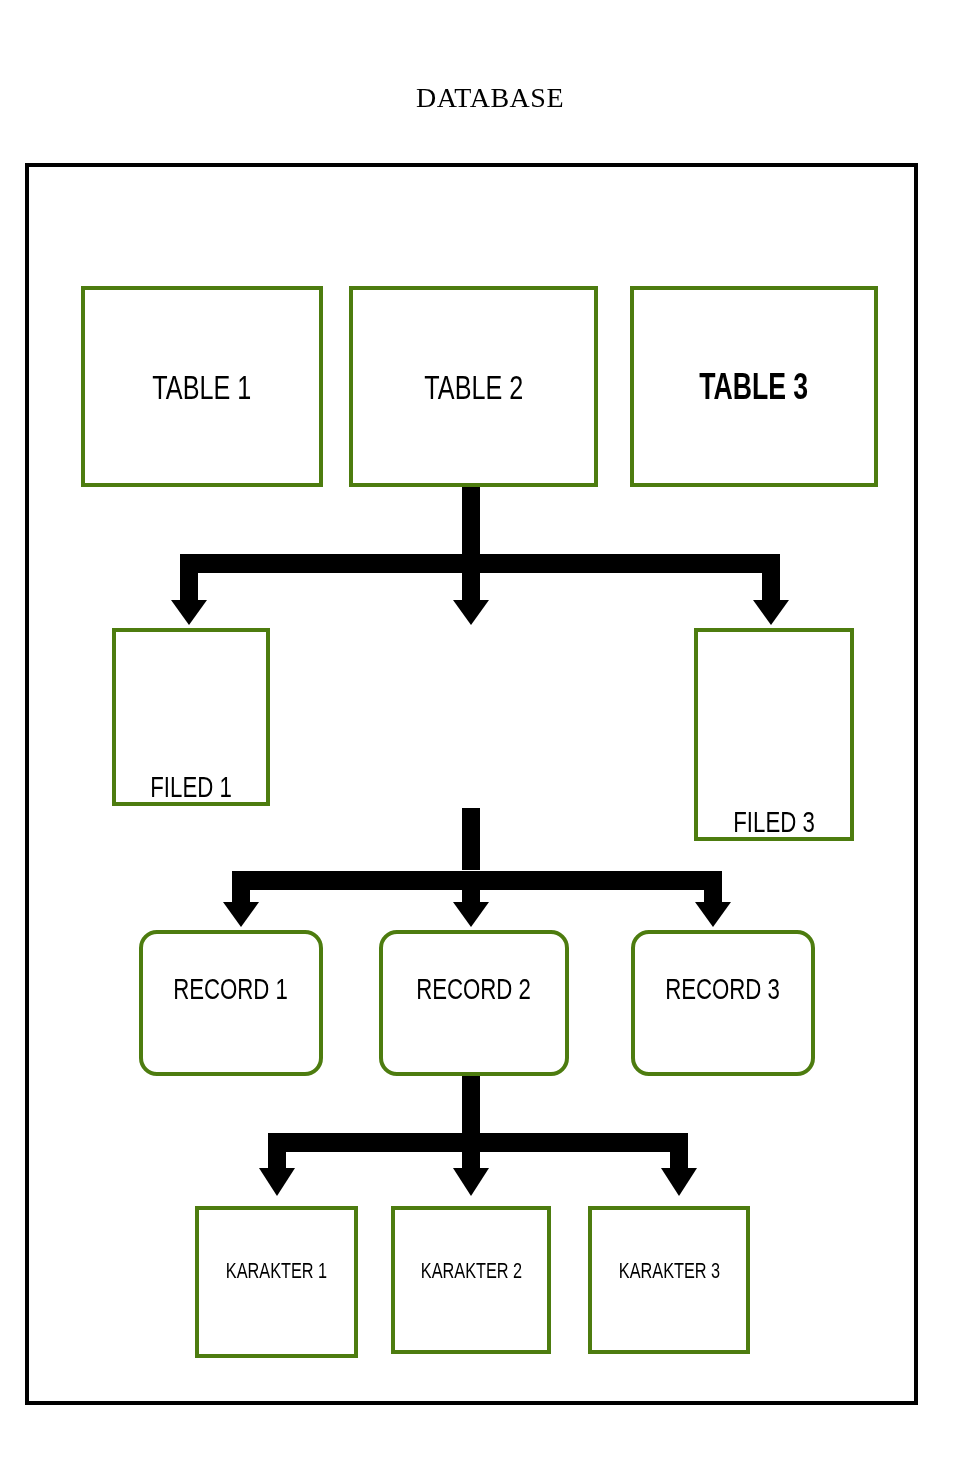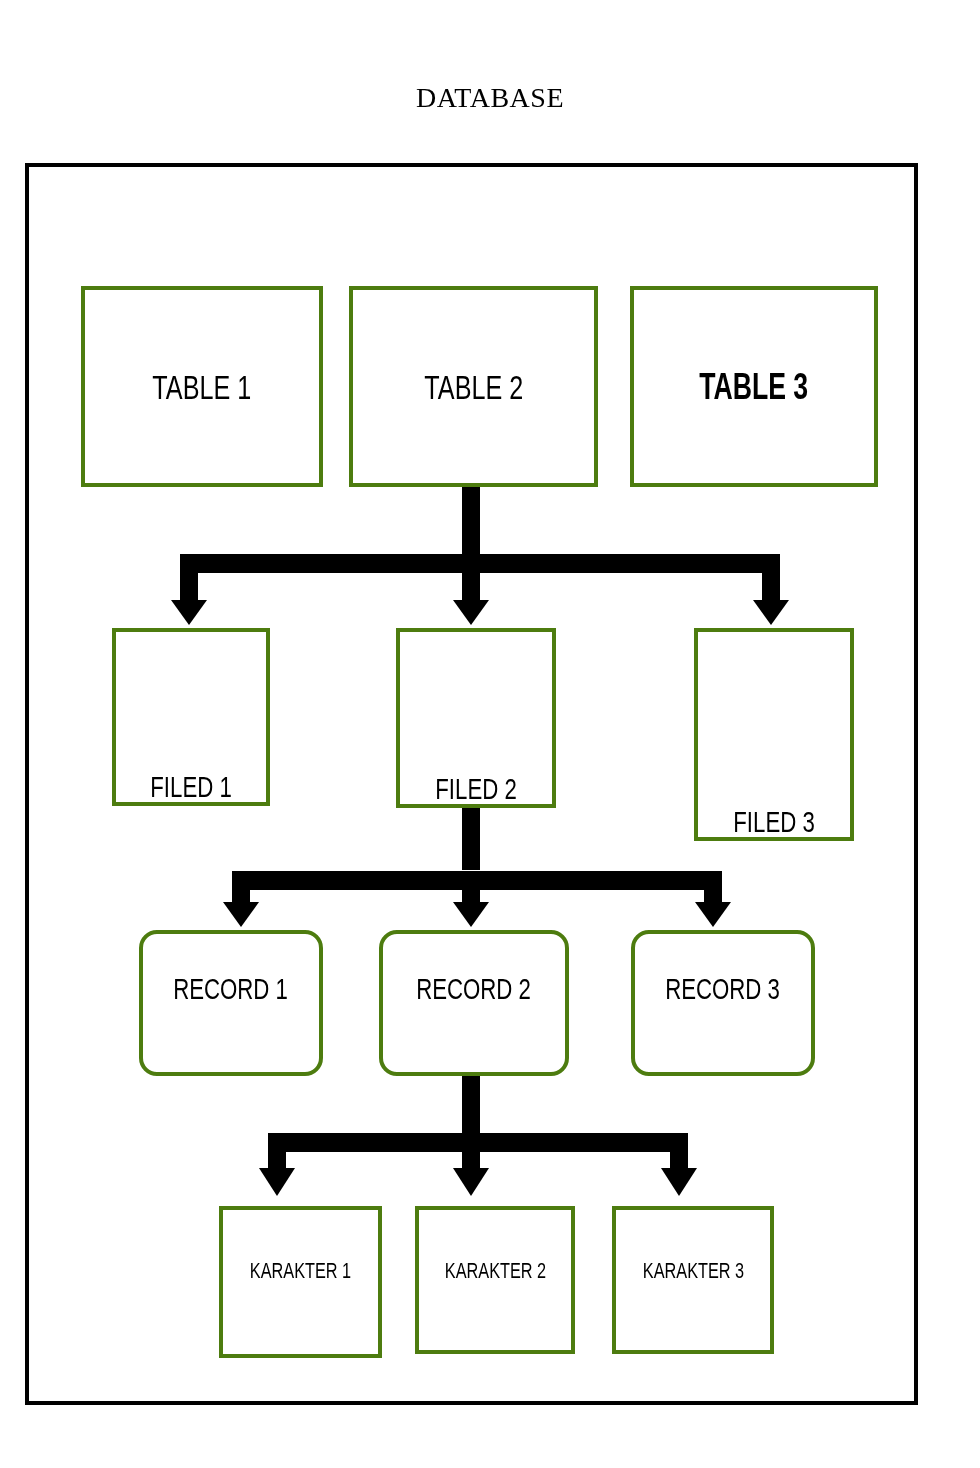--- a/index.html
+++ b/index.html
@@ -92,21 +92,21 @@
   
   .row-record { align-items: flex-start; border-radius: 18px; }
   .row-record .node-label {
     font-size: 30px;
     font-weight: 400;
     line-height: 30px;
     padding-top: 40px;
   }
 
   
-  .row-karakter { align-items: flex-start; margin-left: 24px; }
+  .row-karakter { align-items: flex-start; }
   .row-karakter .node-label {
     font-size: 22px;
     font-weight: 400;
     line-height: 22px;
     padding-top: 50px;
   }
 
   
   .connector-layer {
     position: absolute;
@@ -177,23 +177,20 @@
   </div>
 
   <div class="node row-table table-3" style="left:630px; top:286px; width:248px; height:201px;align-items:center;">
     <span class="node-label">TABLE 3</span>
   </div>
 
   <div class="node row-filed filed-1" style="left:112px; top:628px; width:158px; height:178px;">
     <span class="node-label">FILED 1</span>
   </div>
 
-  <div class="node row-filed filed-2" style="left:396px; top:628px; width:160px; height:180px;">
-    <span class="node-label">FILED 2</span>
-  </div>
 
   <div class="node row-filed filed-3" style="left:694px; top:628px; width:160px; height:213px;">
     <span class="node-label">FILED 3</span>
   </div>
 
   <div class="node row-record record-1" style="left:139px; top:930px; width:184px; height:146px;">
     <span class="node-label">RECORD 1</span>
   </div>
 
   <div class="node row-record record-2" style="left:379px; top:930px; width:190px; height:146px;">

